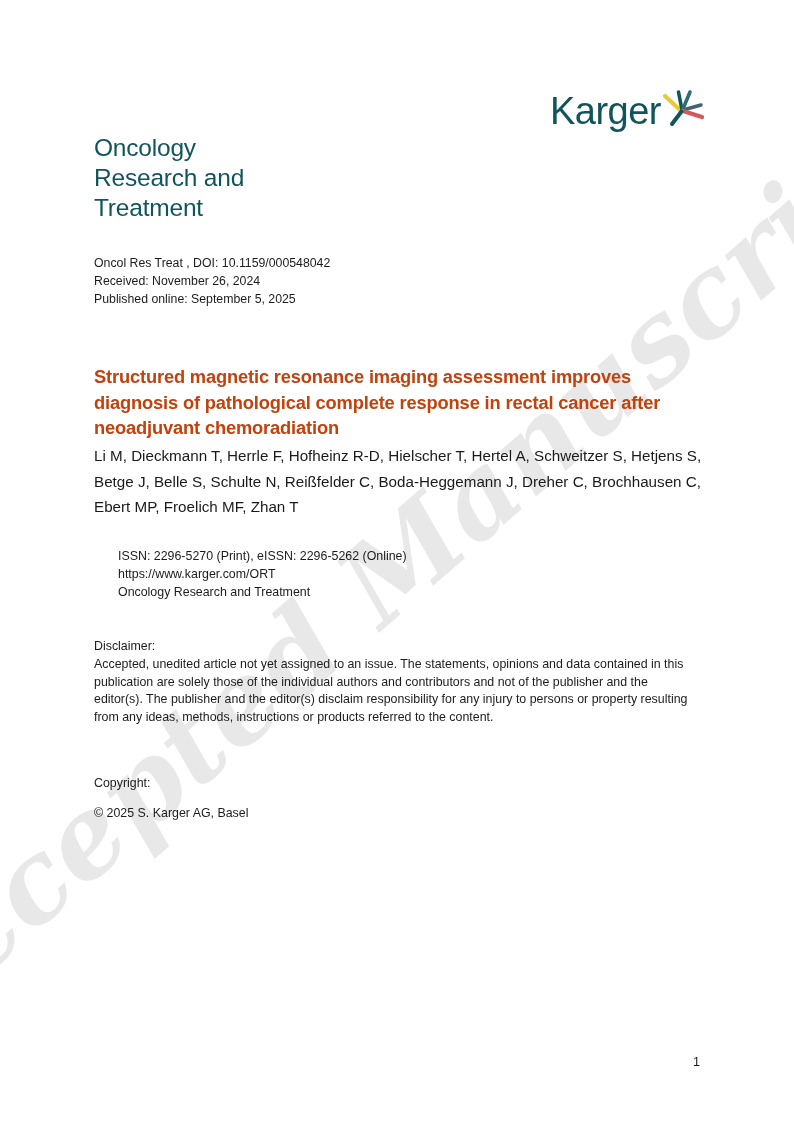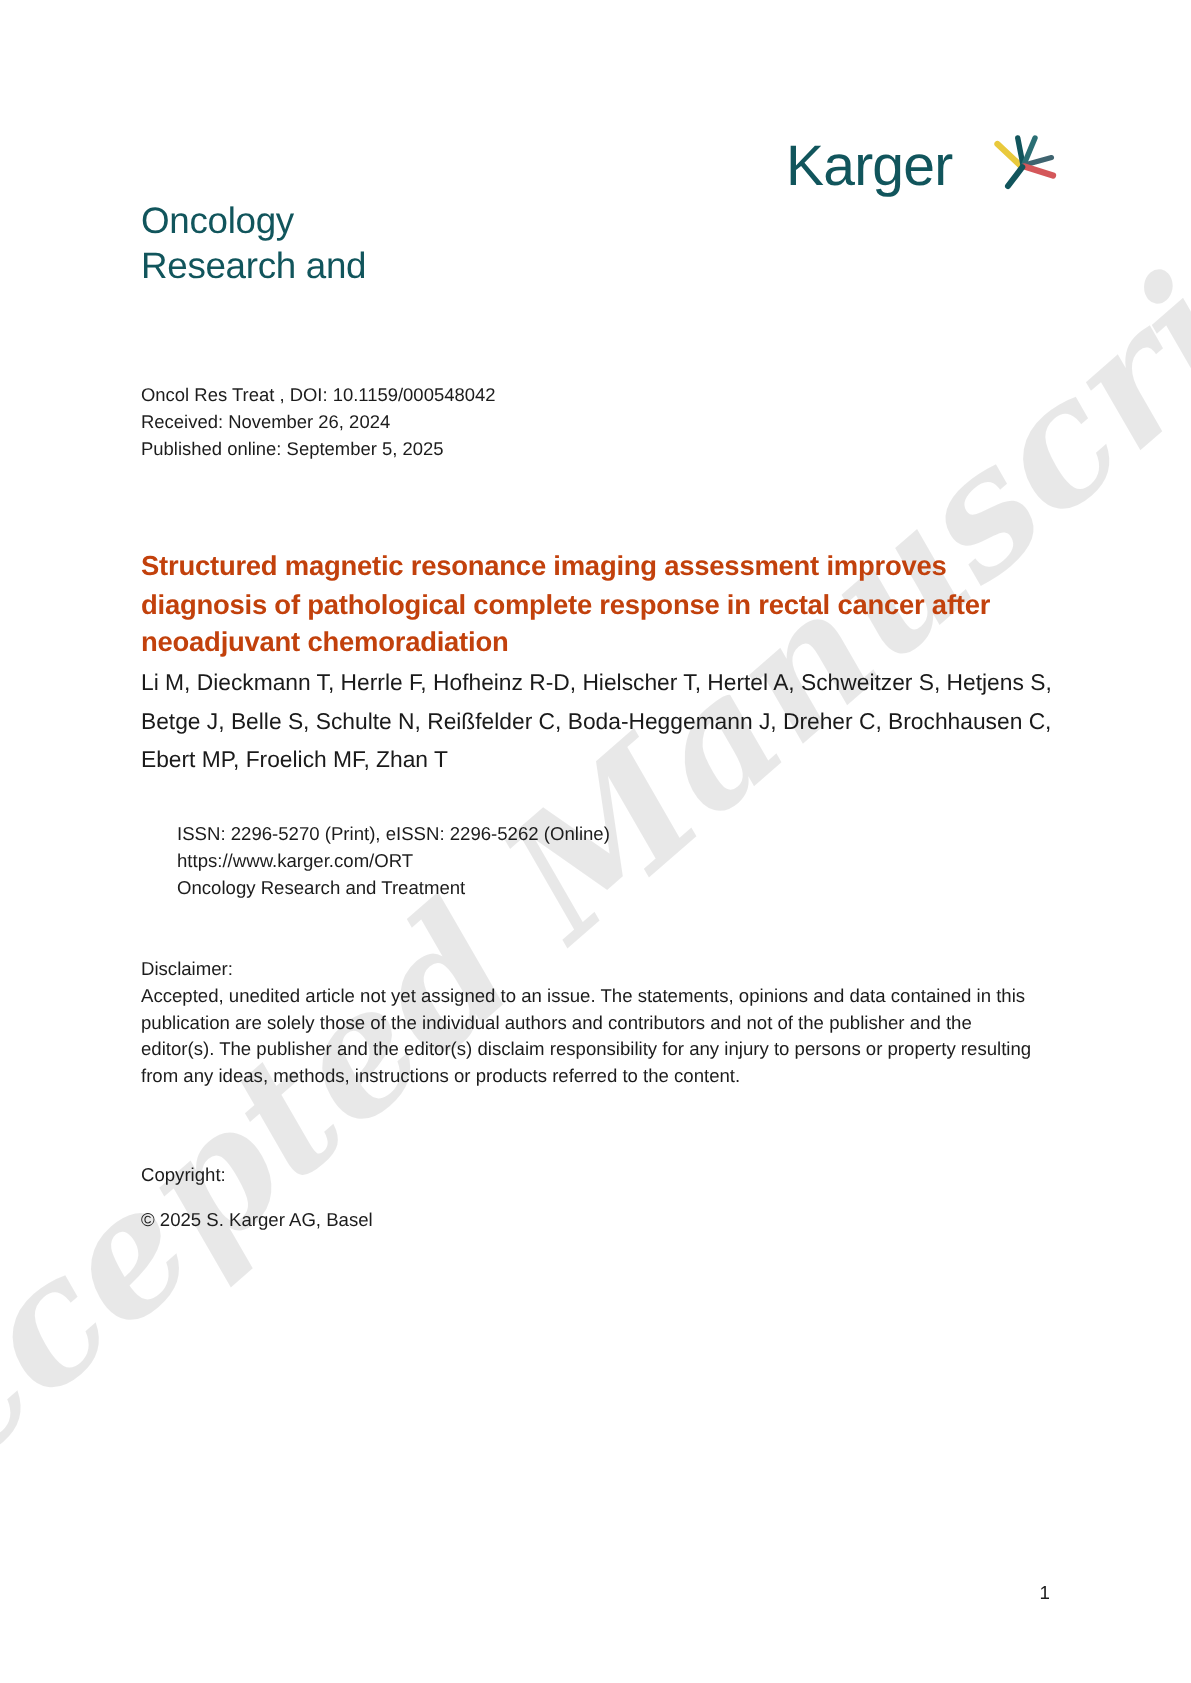--- a/index.html
+++ b/index.html
@@ -73,21 +73,20 @@
     white-space: nowrap;
   }
 
   .karger-logo {
     position: absolute;
     right: 88px;
     top: 92px;
     display: flex;
     align-items: flex-start;
     z-index: 3;
-    gap: 26px;
   }
   .karger-wordmark {
     color: #11555c;
     font-weight: 400;
     font-size: 38px;
     line-height: 38px;
     letter-spacing: -0.5px;
     font-family: "Liberation Sans", "DejaVu Sans", sans-serif;
   }
   .karger-burst {
@@ -206,20 +205,21 @@
 
   <div class="watermark-layer">
     <div class="watermark-text">Accepted Manuscript</div>
   </div>
 
   <div class="content">
 
     <div class="masthead">
       <div class="masthead-line">Oncology</div>
       <div class="masthead-line">Research and</div>
+      <div class="masthead-line">Treatment</div>
     </div>
 
     <div class="karger-logo">
       <span class="karger-wordmark">Karger</span>
       <svg class="karger-burst" viewBox="0 0 48 48">
 
         <line x1="23" y1="25" x2="7" y2="10" stroke="#e9c93c" stroke-width="4.2" stroke-linecap="round"></line>
 
         <line x1="24" y1="24" x2="20.5" y2="6" stroke="#11555c" stroke-width="3.6" stroke-linecap="round"></line>
 

